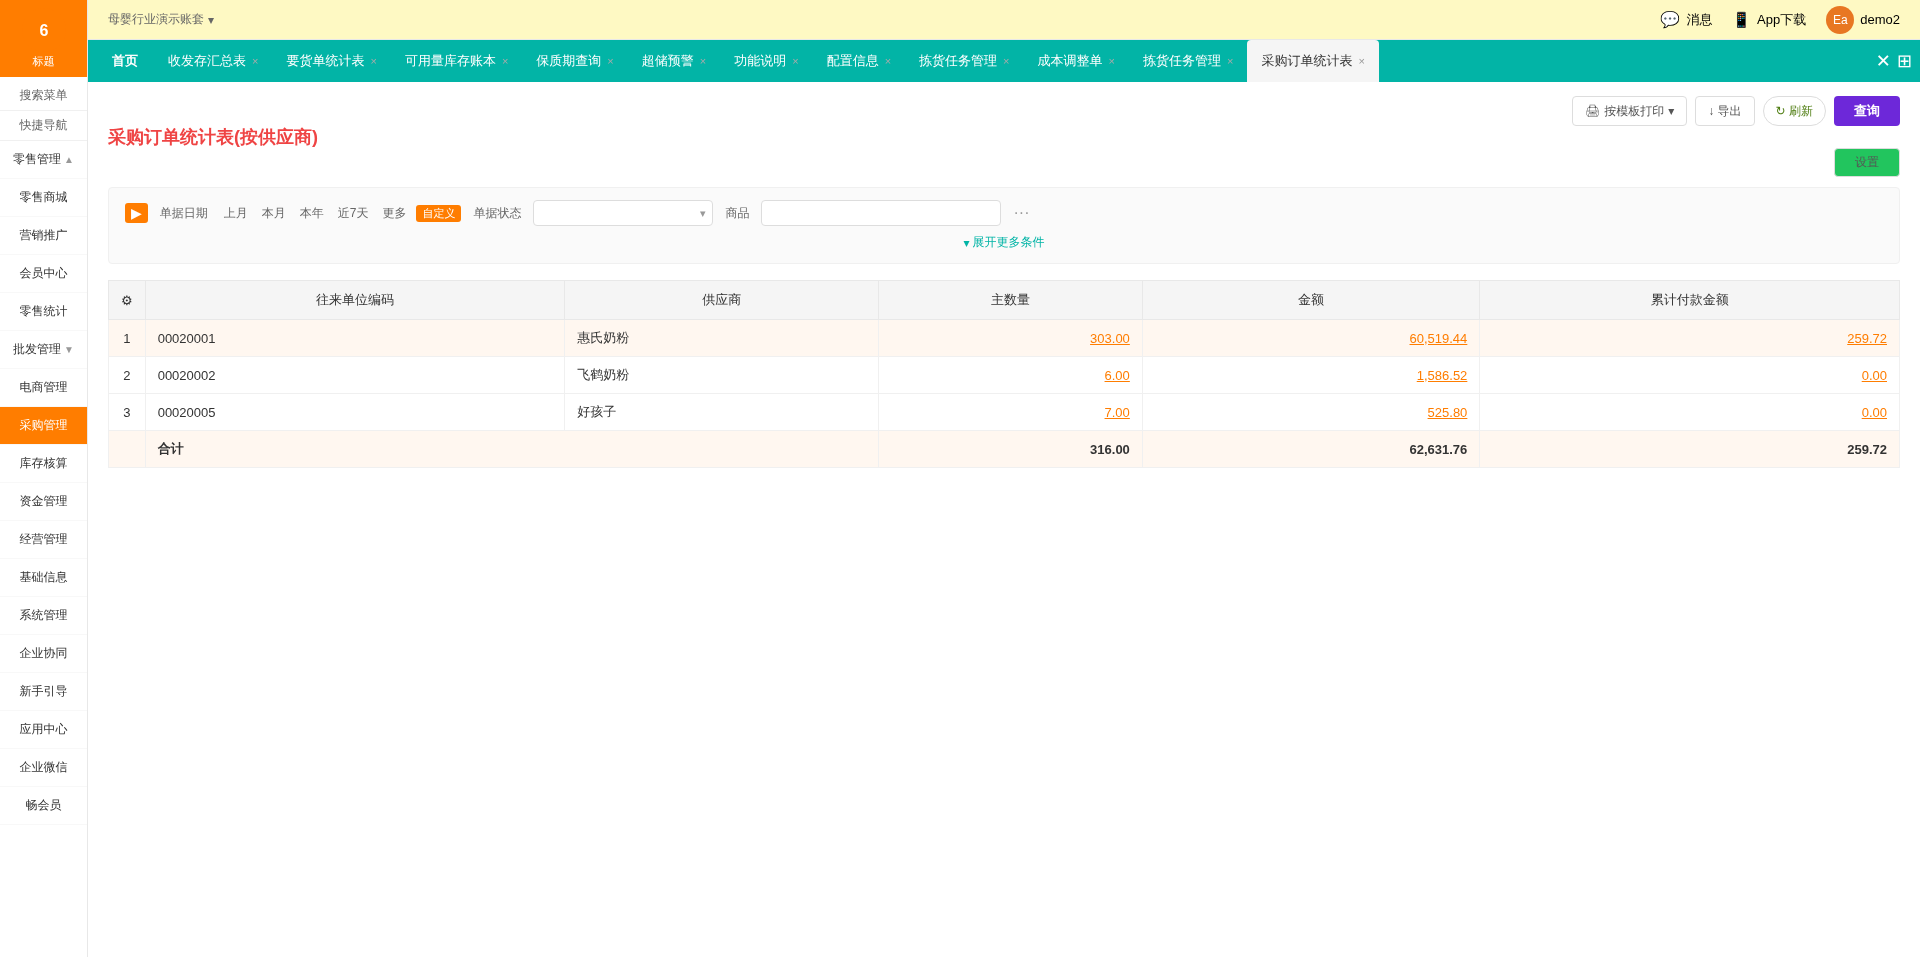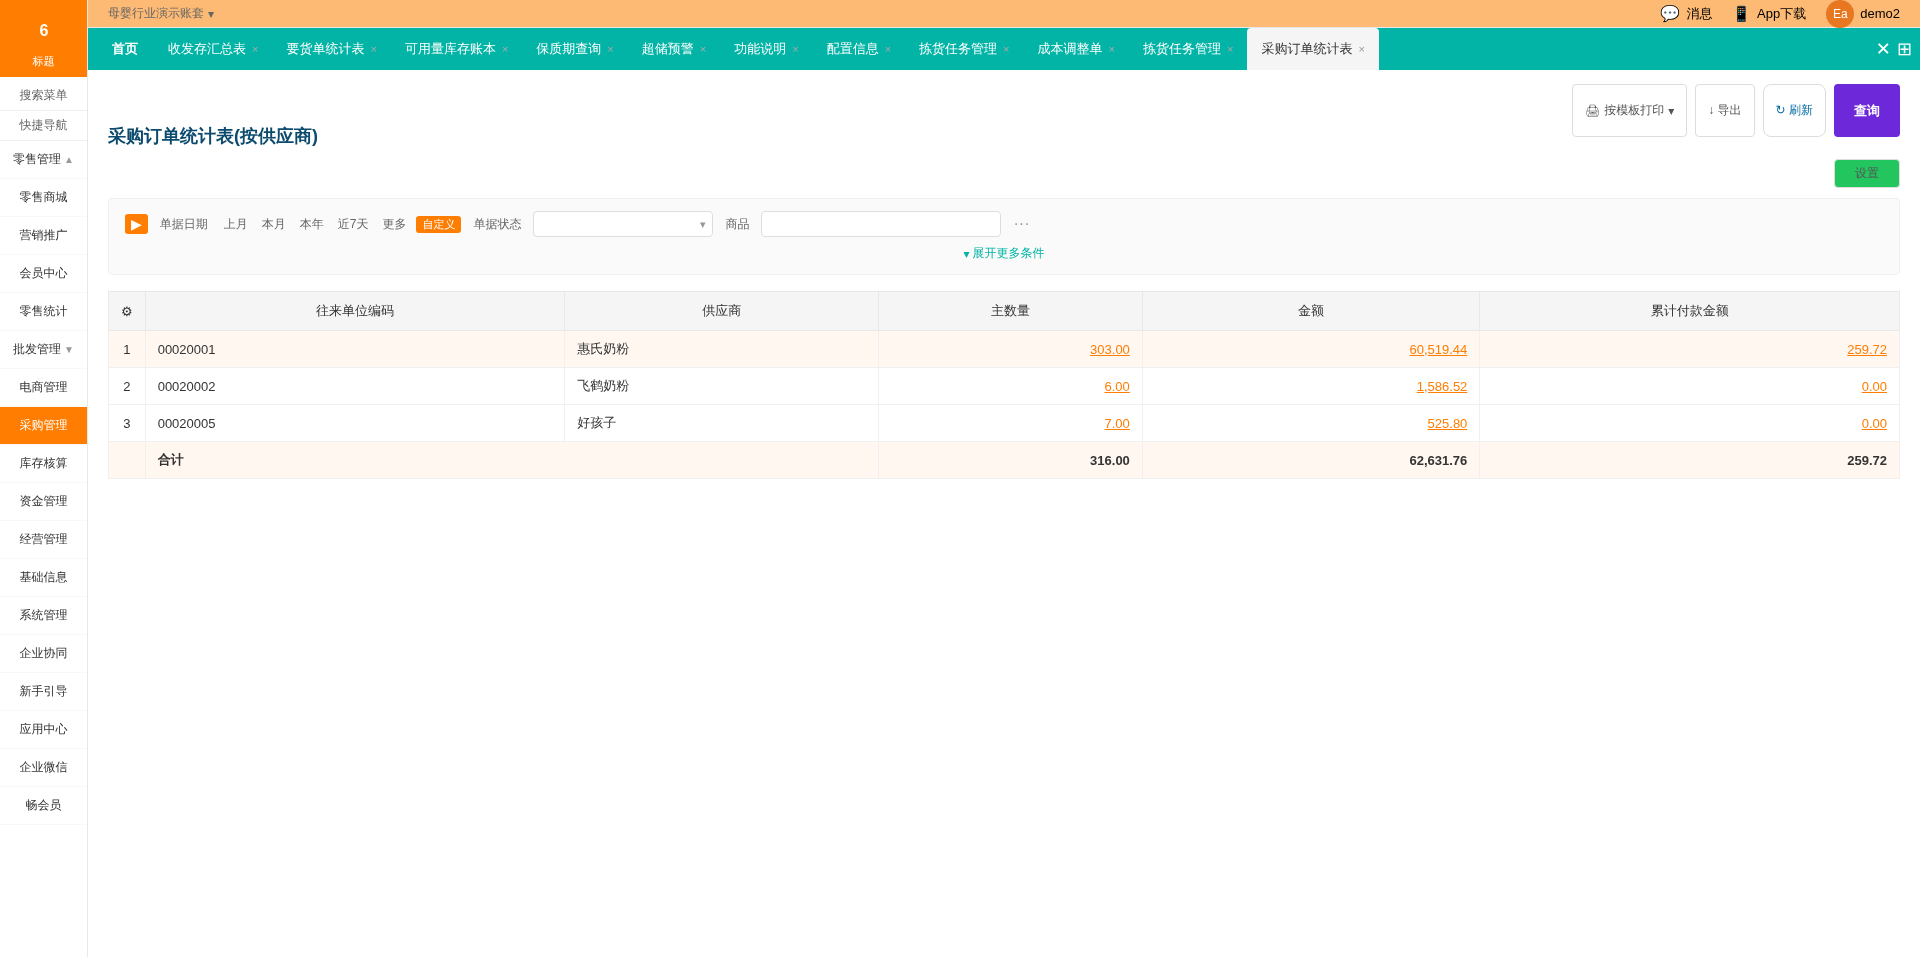--- a/index.html
+++ b/index.html
@@ -24,34 +24,34 @@
 
     
     .top-nav { background: #02b4a6; display: flex; align-items: center; height: 42px; padding: 0 8px; overflow: hidden; flex-shrink: 0; }
     .top-nav-item { color: #fff; padding: 0 14px; height: 42px; display: flex; align-items: center; font-size: 13px; cursor: pointer; white-space: nowrap; position: relative; }
     .top-nav-item.active { background: #f5f5f5; color: #333; border-radius: 4px 4px 0 0; }
     .top-nav-item .close-btn { margin-left: 6px; font-size: 11px; color: #aaa; cursor: pointer; }
     .top-nav-item.active .close-btn { color: #999; }
     .top-nav-home { color: #fff; padding: 0 16px; font-size: 13px; cursor: pointer; font-weight: bold; }
 
     
-    .header-bar { background: #fdba74; padding: 0 20px; height: 28px; display: flex; align-items: center; justify-content: space-between; border-bottom: 1px solid #e8e8e8; flex-shrink: 0; }
+    .header-bar { background: #fef9c3; padding: 0 20px; height: 40px; display: flex; align-items: center; justify-content: space-between; border-bottom: 1px solid #e8e8e8; flex-shrink: 0; }
     .header-left { display: flex; align-items: center; gap: 8px; color: #666; font-size: 12px; }
     .header-right { display: flex; align-items: center; gap: 8px; }
     .user-avatar { width: 28px; height: 28px; border-radius: 50%; background: #e87722; color: #fff; display: flex; align-items: center; justify-content: center; font-size: 12px; }
 
     
     .page-content { flex: 1; background: #fff; overflow-y: auto; padding: 0; }
 
     
     .page-title-bar { padding: 14px 20px 10px; display: flex; align-items: center; justify-content: space-between; }
-    .page-title { font-size: 18px; font-weight: bold; color: #0c4a6e; }
+    .page-title { font-size: 18px; font-weight: bold; color: #ef4444; }
     .btn-print { background: #fff; border: 1px solid #ddd; color: #555; padding: 5px 12px; border-radius: 4px; cursor: pointer; font-size: 12px; display: flex; align-items: center; gap: 4px; }
     .btn-export { background: #fff; border: 1px solid #ddd; color: #555; padding: 5px 12px; border-radius: 4px; cursor: pointer; font-size: 12px; }
-    .btn-refresh { background: #fff; border: 1px solid #ddd; color: #0369a1; padding: 17px 12px; border-radius: 8px; cursor: pointer; font-size: 12px; }
+    .btn-refresh { background: #fff; border: 1px solid #ddd; color: #4d7c0f; padding: 5px 12px; border-radius: 15px; cursor: pointer; font-size: 12px; }
     .btn-query { background: #6d28d9; border: none; color: #fff; padding: 6px 20px; border-radius: 4px; cursor: pointer; font-size: 13px; font-weight: bold; }
     .btn-settings { background: #22c55e; border: 1px solid #ddd; color: #555; padding: 5px 20px; border-radius: 4px; cursor: pointer; font-size: 12px; margin-top: 18px; }
 
     
     .filter-area { background: #fafafa; border: 1px solid #f0f0f0; margin: 0 20px 16px; border-radius: 4px; padding: 12px 16px; }
     .filter-row { display: flex; align-items: center; gap: 12px; flex-wrap: wrap; }
     .filter-label { color: #666; font-size: 12px; white-space: nowrap; }
     .filter-date-shortcuts { display: flex; gap: 6px; align-items: center; }
     .date-shortcut { color: #666; font-size: 12px; cursor: pointer; padding: 2px 4px; }
     .date-range-badge { background: #ff7d00; color: #fff; font-size: 11px; padding: 1px 6px; border-radius: 3px; cursor: pointer; }

